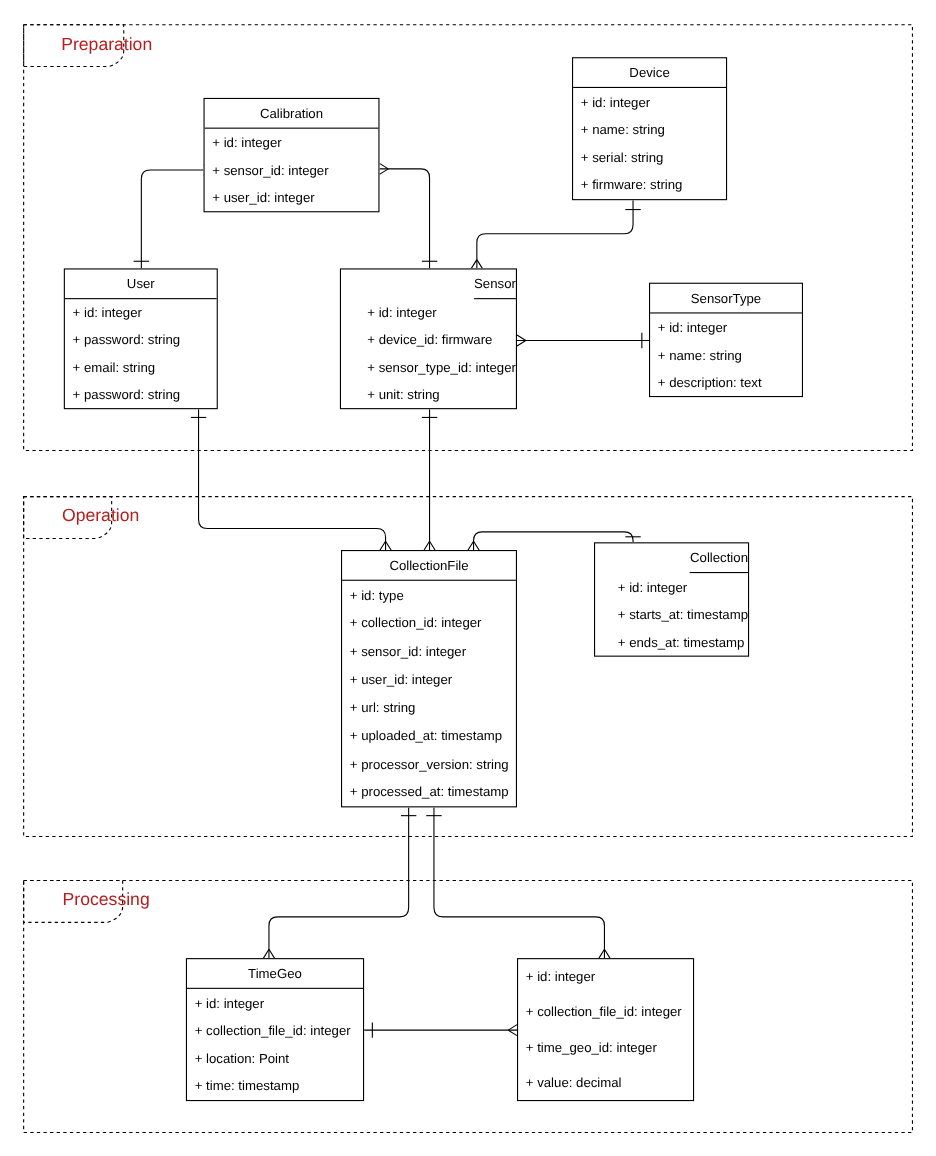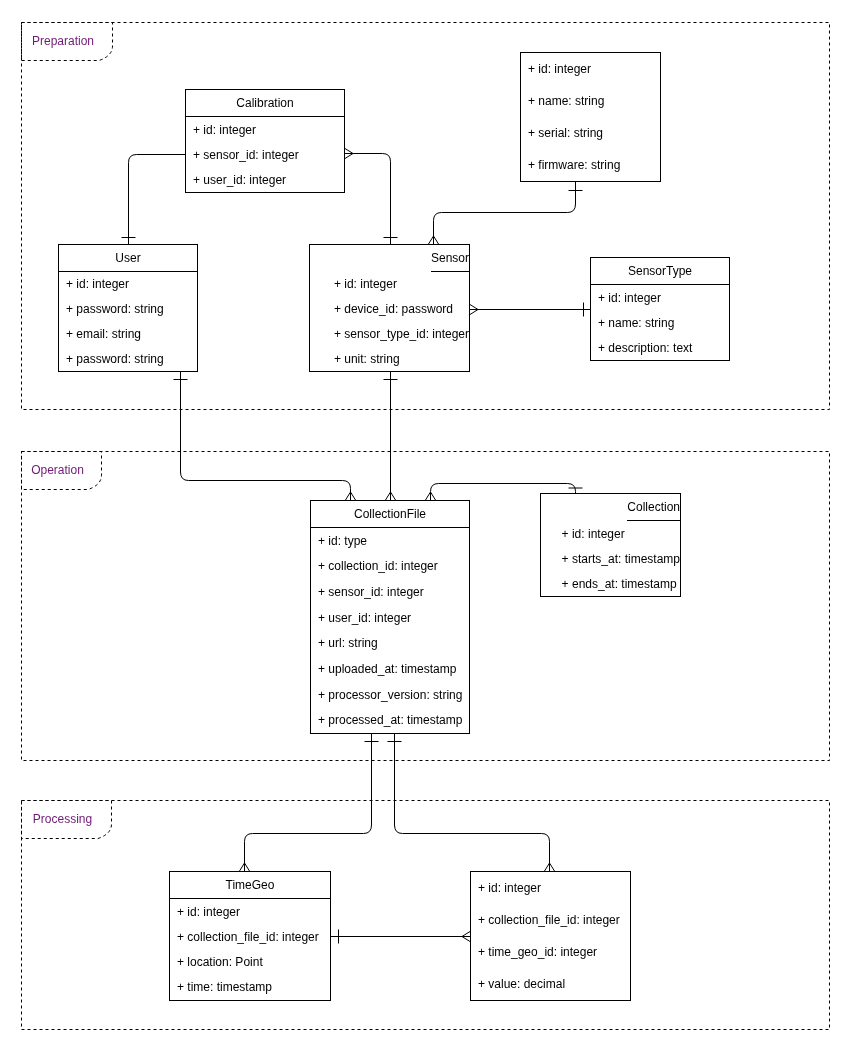--- a/index.html
+++ b/index.html
@@ -12,27 +12,28 @@
     color: #000000;
     overflow: hidden;
   }
   .layer-svg {
     position: absolute;
     left: 0; top: 0;
     width: 851px; height: 1051px;
   }
   .group-label {
     position: absolute;
-    font-size: 12px;
-    color: #701a75;
+    font-size: 16px;
+    color: #b91c1c;
     display: flex;
     align-items: center;
     justify-content: center;
     padding-right: 8px;
     box-sizing: border-box;
+    margin-left: 34px;
   }
   .entity {
     position: absolute;
     box-sizing: border-box;
     border: 1px solid #000000;
     background: #ffffff;
     display: flex;
     flex-direction: column;
   }
   .entity-title {
@@ -145,20 +146,21 @@
   <div class="entity" style="left:185px; top:89px; width:160px; height:104px;">
     <div class="entity-title">Calibration</div>
     <div class="entity-fields">
       <div class="field">+ id: integer</div>
       <div class="field">+ sensor_id: integer</div>
       <div class="field">+ user_id: integer</div>
     </div>
   </div>
 
   <div class="entity" style="left:520px; top:52px; width:141px; height:130px;">
+    <div class="entity-title">Device</div>
     <div class="entity-fields">
       <div class="field">+ id: integer</div>
       <div class="field">+ name: string</div>
       <div class="field">+ serial: string</div>
       <div class="field">+ firmware: string</div>
     </div>
   </div>
 
   <div class="entity" style="left:58px; top:244px; width:140px; height:128px;">
     <div class="entity-title">User</div>
@@ -167,21 +169,21 @@
       <div class="field">+ password: string</div>
       <div class="field">+ email: string</div>
       <div class="field">+ password: string</div>
     </div>
   </div>
 
   <div class="entity" style="left:309px; top:244px; width:161px; height:128px;align-items:flex-end;">
     <div class="entity-title">Sensor</div>
     <div class="entity-fields">
       <div class="field">+ id: integer</div>
-      <div class="field">+ device_id: password</div>
+      <div class="field">+ device_id: firmware</div>
       <div class="field">+ sensor_type_id: integer</div>
       <div class="field">+ unit: string</div>
     </div>
   </div>
 
   <div class="entity" style="left:590px; top:257px; width:140px; height:104px;">
     <div class="entity-title">SensorType</div>
     <div class="entity-fields">
       <div class="field">+ id: integer</div>
       <div class="field">+ name: string</div>

